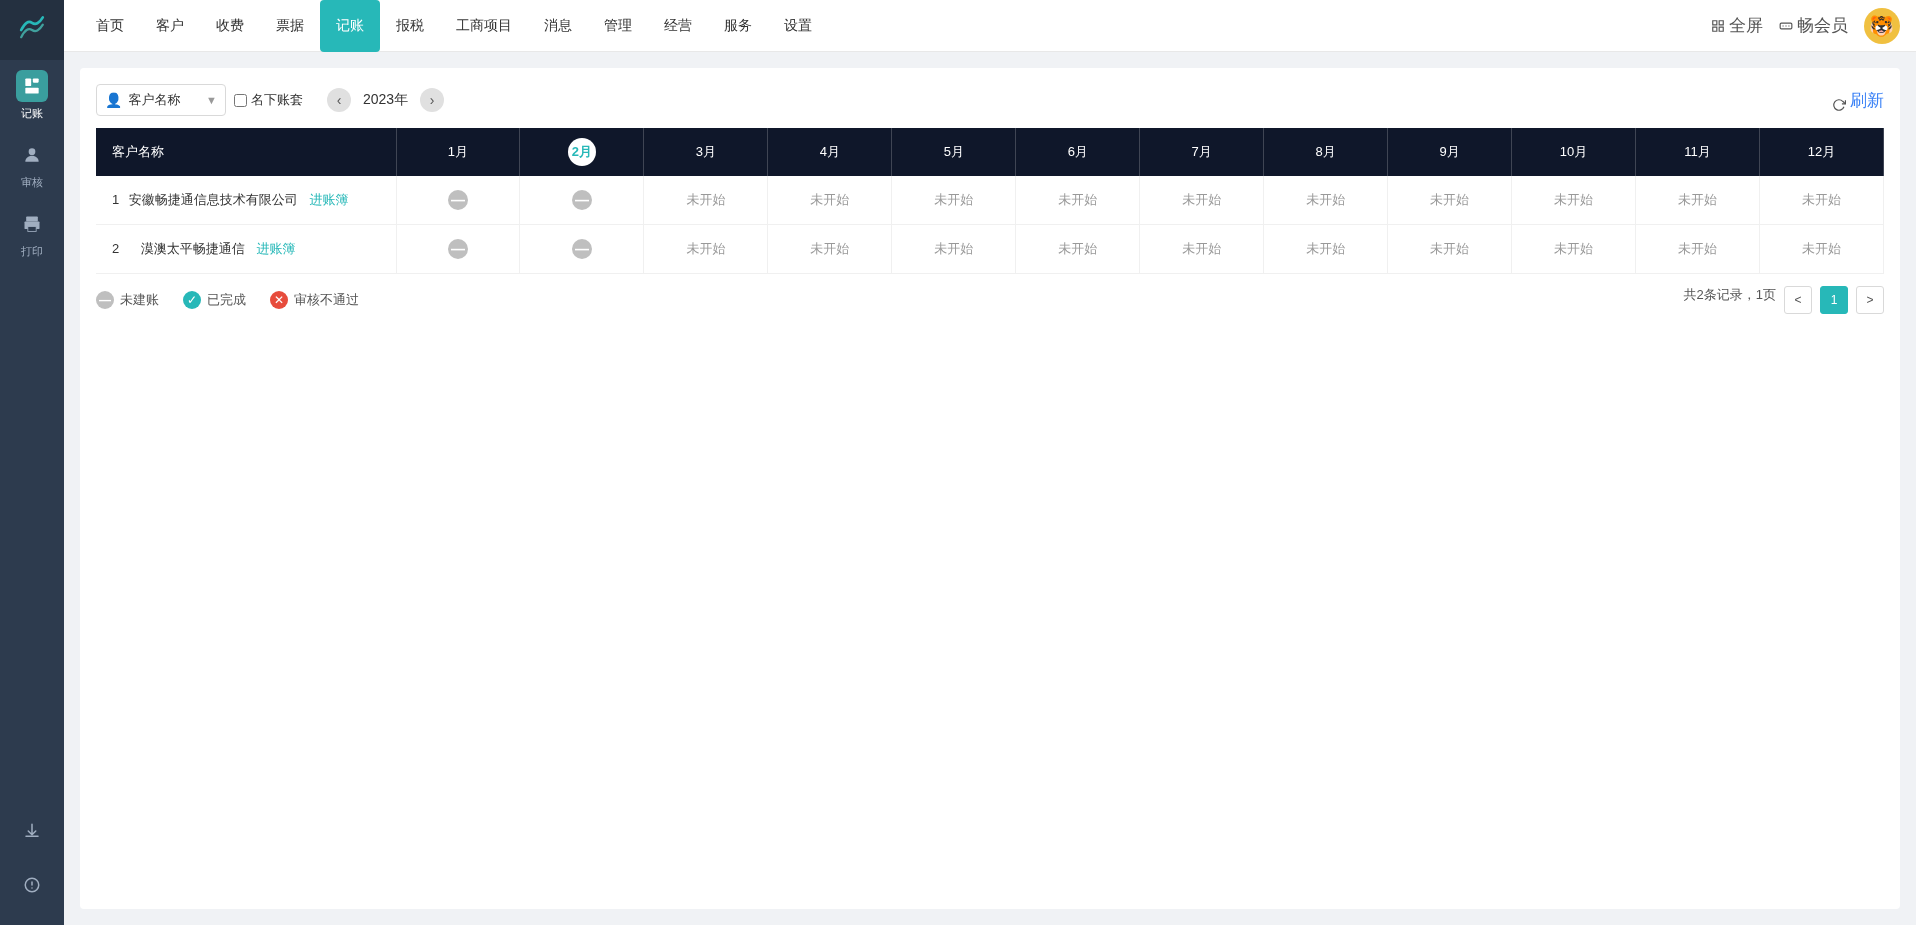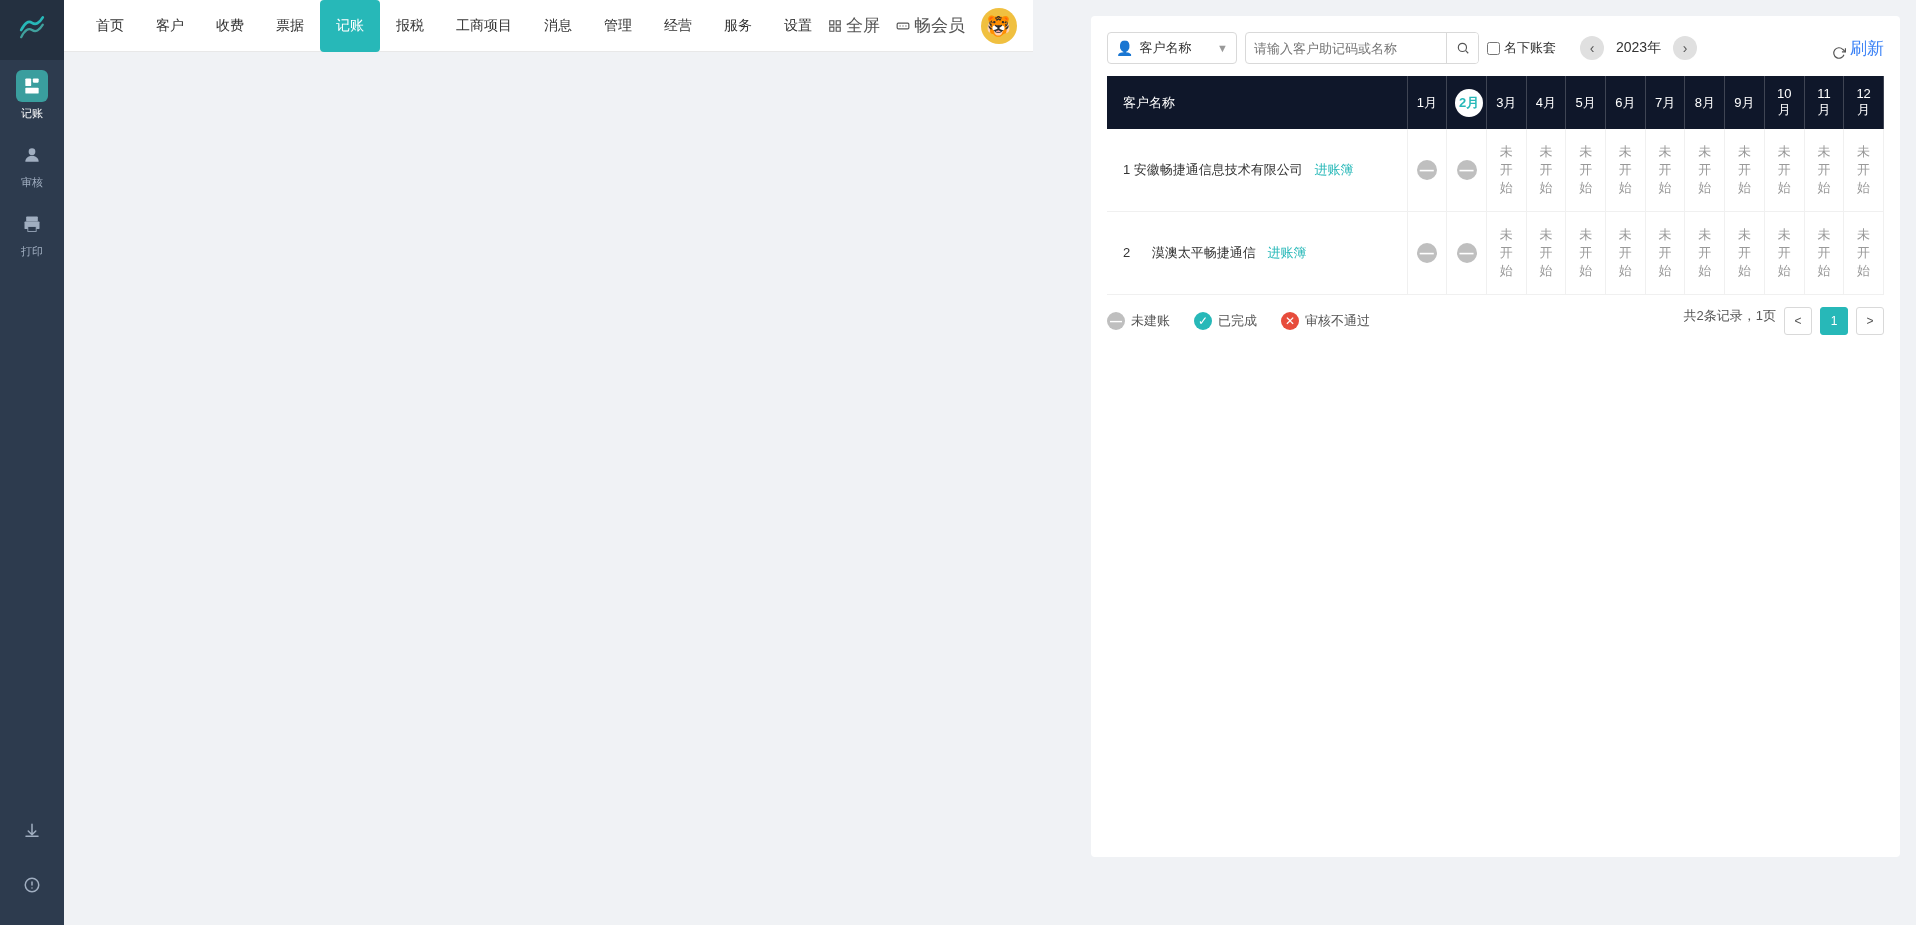--- a/index.html
+++ b/index.html
@@ -56,21 +56,21 @@
       margin-top: auto;
       width: 100%;
       display: flex;
       flex-direction: column;
       align-items: center;
       padding-bottom: 16px;
       gap: 4px;
     }
 
     
-    .main { flex: 1; display: flex; overflow: hidden; gap: 42px; }
+    .main { flex: 1; display: flex; flex-direction: column; overflow: hidden; }
 
     
     .topnav {
       height: 52px;
       background: #fff;
       display: flex;
       align-items: center;
       padding: 0 16px;
       border-bottom: 1px solid #e8e8e8;
       gap: 0;
@@ -466,29 +466,20 @@
   </div>
 
   <div class="content">
     <div class="content-card">
 
       <div class="toolbar">
         <div class="employee-select">
           <span class="icon-person">👤</span>
           <span>客户名称</span>
           <span style="margin-left:auto;color:#999;font-size:11px;">▼</span>
-        </div>
-        <div class="search-input-wrap">
-          <input type="text" placeholder="请输入客户助记码或名称" style="">
-          <button class="search-btn">
-            <svg width="14" height="14" viewBox="0 0 24 24" fill="none" stroke="#555" stroke-width="2">
-                <circle cx="11" cy="11" r="7"></circle>
-                <path d="M21 21l-4.35-4.35"></path>
-              </svg>
-          </button>
         </div>
         <label class="checkbox-wrap">
           <input type="checkbox" style="">
           <span>名下账套</span>
         </label>
         <div class="year-nav">
           <div class="year-arrow">‹</div>
           <span class="year-text">2023年</span>
           <div class="year-arrow">›</div>
         </div>
@@ -517,21 +508,21 @@
               <th>9月</th>
               <th>10月</th>
               <th>11月</th>
               <th>12月</th>
             </tr>
           </thead>
           <tbody>
             <tr>
               <td>
                 <span>1</span>
-                <span style="margin-left:0;">安徽畅捷通信息技术有限公司</span>
+                <span style="margin-left:6px;">安徽畅捷通信息技术有限公司</span>
                 <a class="client-link">进账簿</a>
               </td>
               <td><span class="status-dash">—</span></td>
               <td><span class="status-dash">—</span></td>
               <td><span class="status-not-started">未开始</span></td>
               <td><span class="status-not-started">未开始</span></td>
               <td><span class="status-not-started">未开始</span></td>
               <td><span class="status-not-started">未开始</span></td>
               <td><span class="status-not-started">未开始</span></td>
               <td><span class="status-not-started">未开始</span></td>

